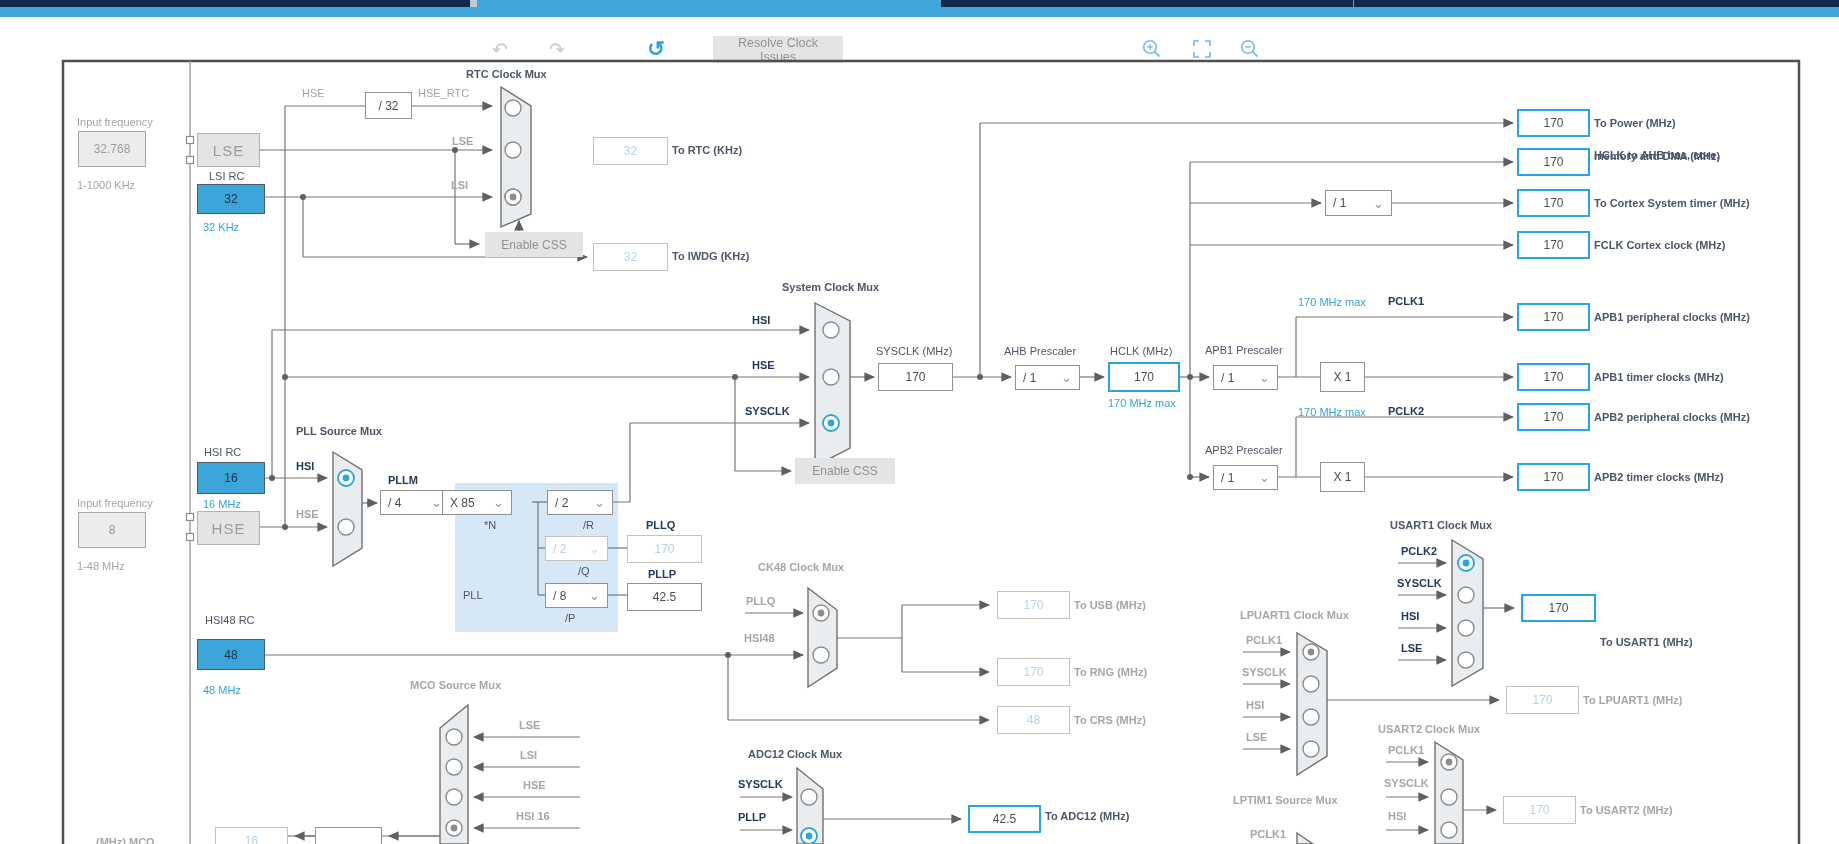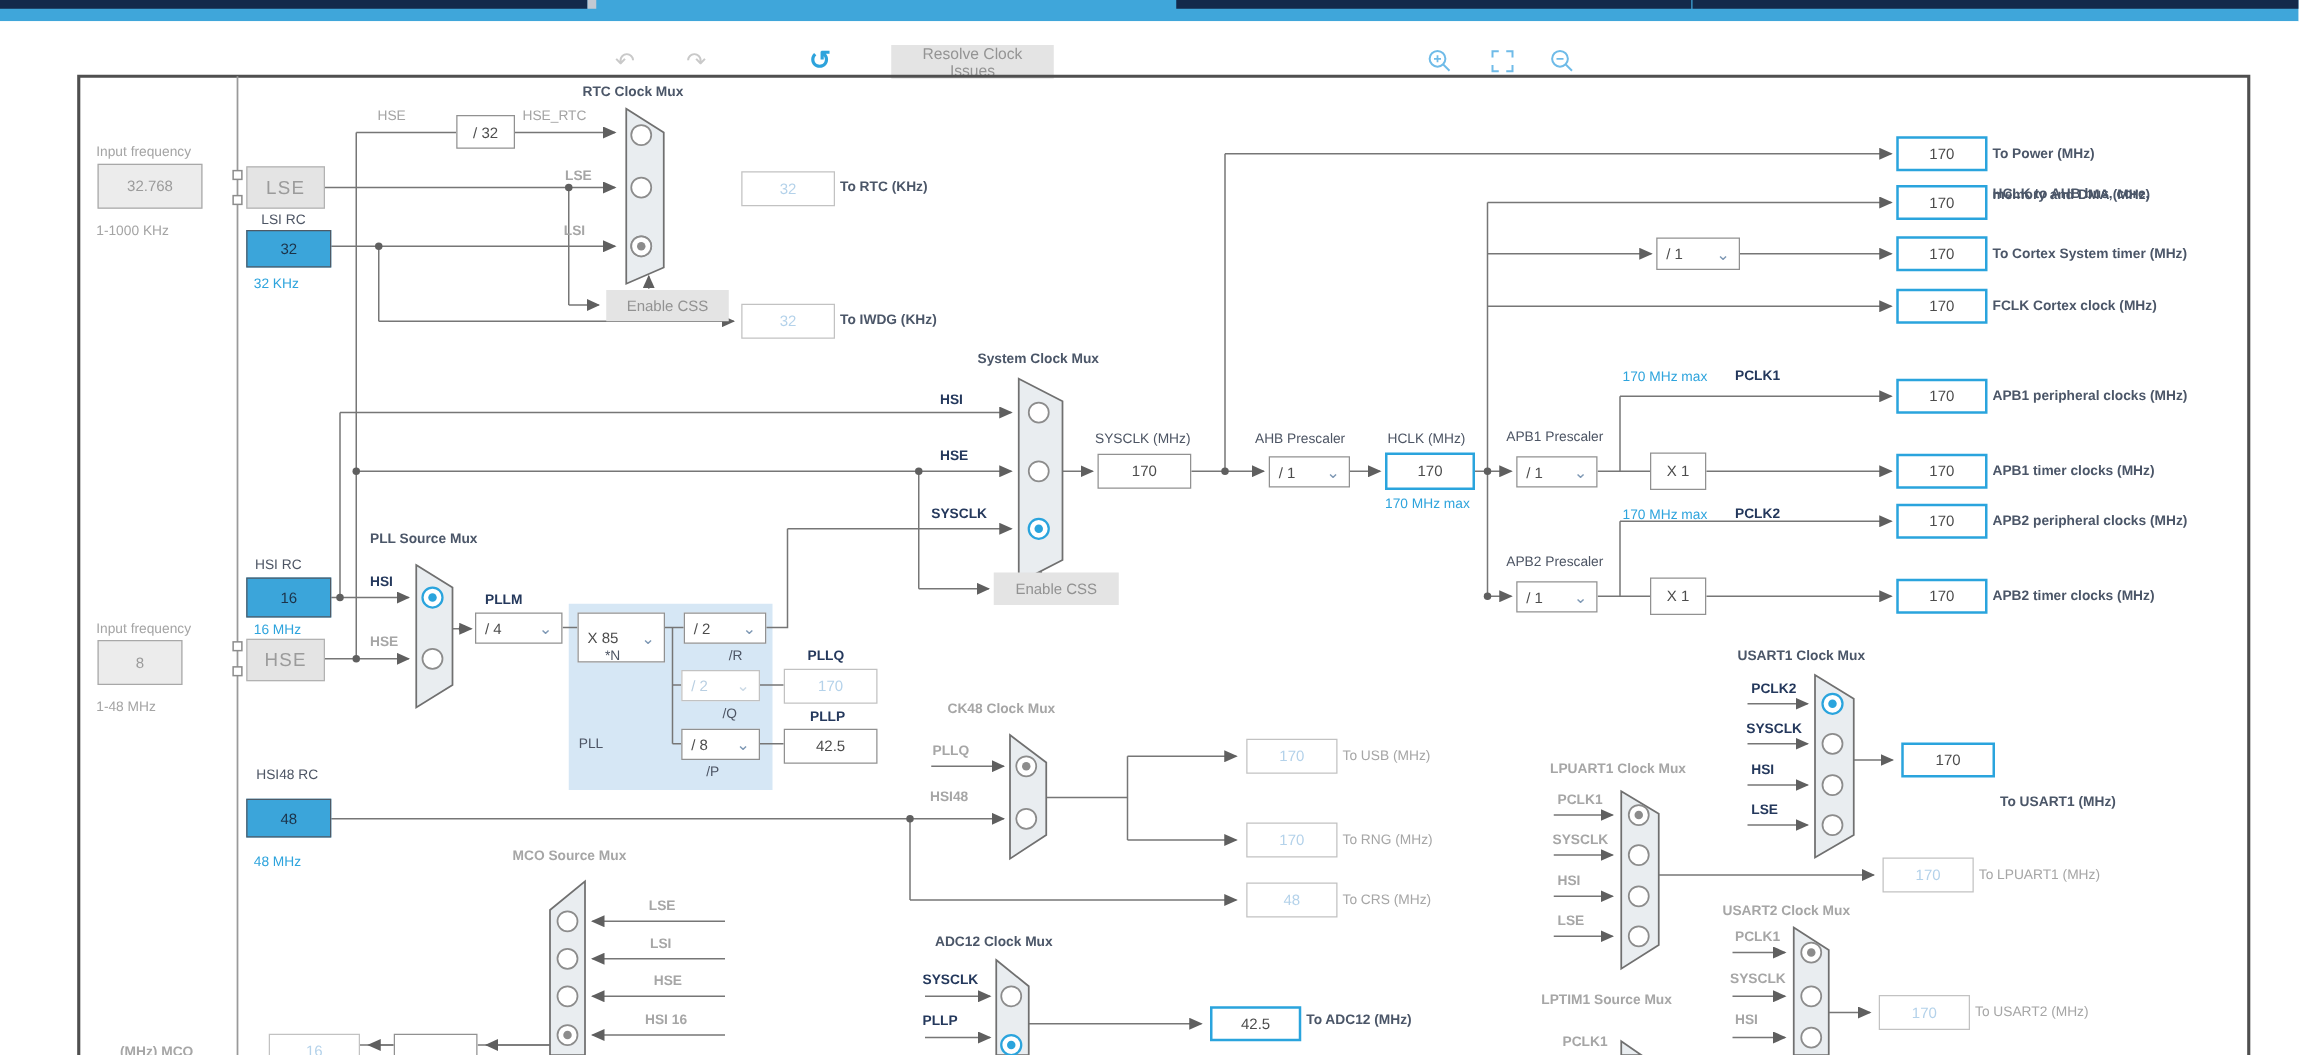--- a/index.html
+++ b/index.html
@@ -19,21 +19,21 @@
   
   .lbl{position:absolute;font-size:11px;line-height:13px;white-space:nowrap}
   .gry{color:#a4a4a4}
   .blu{color:#2ea4dd}
   .sig{color:#24385c;font-weight:bold}
   .sigd{color:#a6a6a6;font-weight:bold}
   .ttl{color:#4b5668;font-weight:bold}
   .ttld{color:#a6a6a6;font-weight:bold}
   .drk{color:#4d5564}
   .out{color:#4b5668;font-weight:bold}
-  .outd{color:#a6a6a6;font-weight:normal}
+  .outd{color:#a6a6a6;font-weight:bold}
   
   .bx{position:absolute;box-sizing:border-box;background:#fff;border:1px solid #919191;color:#4c4c4c;
       font-size:12px;display:flex;align-items:center;justify-content:center}
   .bx.act{border:2px solid #2aa4dd}
   .bx.dis{border-color:#c2c2c2;color:#b4d2ea}
   .bx.src{background:#3ba5da;border:1px solid #4e5a66;color:#1c3248}
   .bx.gsrc{background:#e4e4e4;border:1px solid #b2b2b2;color:#9b9b9b;font-size:15px;letter-spacing:1px}
   .bx.ginput{background:#ececec;border:1px solid #a8a8a8;color:#9b9b9b}
   .bx.btng{background:#e4e4e4;border:none;color:#929292}
   .dd{position:absolute;box-sizing:border-box;background:#fff;border:1px solid #919191;color:#4c4c4c;
@@ -266,21 +266,21 @@
       <circle cx="346" cy="478" r="8" fill="#fff" stroke="#2aa4dd" stroke-width="1.8"></circle>
         <circle cx="346" cy="478" r="3.4" fill="#2aa4dd"></circle>
       <circle cx="1466" cy="563" r="8" fill="#fff" stroke="#2aa4dd" stroke-width="1.8"></circle>
         <circle cx="1466" cy="563" r="3.4" fill="#2aa4dd"></circle>
       <circle cx="809" cy="836" r="8" fill="#fff" stroke="#2aa4dd" stroke-width="1.8"></circle>
         <circle cx="809" cy="836" r="3.4" fill="#2aa4dd"></circle>
     </g>
   </svg>
 
   <div class="lbl gry" style="left:77px;top:116px">Input frequency</div>
-  <div class="bx ginput" style="left:78px;top:131px;width:84px;height:36px">32.768</div>
+  <div class="bx ginput" style="left:78px;top:131px;width:68px;height:36px">32.768</div>
   <div class="lbl gry" style="left:77px;top:179px">1-1000 KHz</div>
   <div class="bx gsrc" style="left:197px;top:133px;width:63px;height:34px">LSE</div>
   <div class="lbl drk" style="left:209px;top:170px">LSI RC</div>
   <div class="bx src" style="left:197px;top:184px;width:68px;height:30px">32</div>
   <div class="lbl blu" style="left:203px;top:221px">32 KHz</div>
 
   <div class="lbl drk" style="left:204px;top:446px">HSI RC</div>
   <div class="bx src" style="left:197px;top:462px;width:68px;height:32px">16</div>
   <div class="lbl blu" style="left:203px;top:498px">16 MHz</div>
   <div class="bx gsrc" style="left:197px;top:511px;width:63px;height:34px">HSE</div>
@@ -305,21 +305,21 @@
   <div class="lbl out" style="left:672px;top:250px">To IWDG (KHz)</div>
 
   <div class="lbl ttl" style="left:296px;top:425px">PLL Source Mux</div>
   <div class="lbl sig" style="left:296px;top:460px">HSI</div>
   <div class="lbl sigd" style="left:296px;top:508px">HSE</div>
   <div class="lbl sig" style="left:388px;top:474px">PLLM</div>
   <div class="dd" style="left:380px;top:490px;width:70px;height:25px">
       <span>/ 4</span>
       <span class="ch">⌄</span>
     </div>
-  <div class="dd" style="left:462px;top:490px;width:70px;height:40px">
+  <div class="dd" style="left:442px;top:490px;width:70px;height:25px">
       <span>X 85</span>
       <span class="ch">⌄</span>
     </div>
   <div class="lbl drk" style="left:484px;top:519px">*N</div>
   <div class="dd" style="left:547px;top:490px;width:66px;height:25px">
       <span>/ 2</span>
       <span class="ch">⌄</span>
     </div>
   <div class="lbl drk" style="left:583px;top:519px">/R</div>
   <div class="dd dis" style="left:545px;top:536px;width:63px;height:25px">

